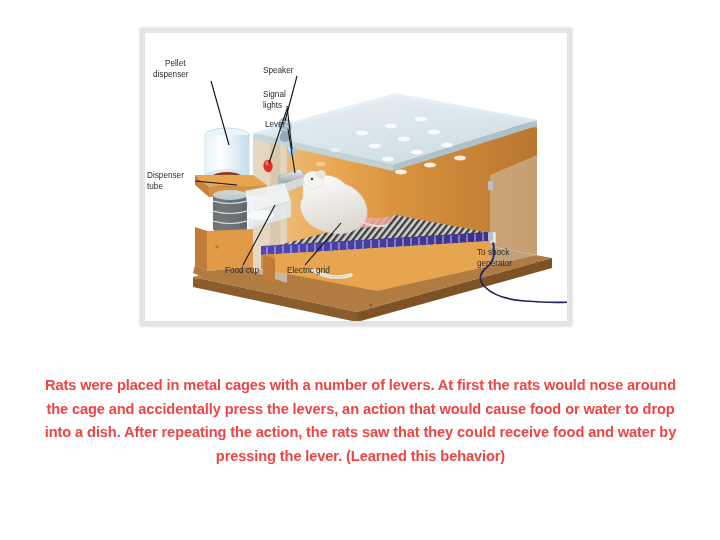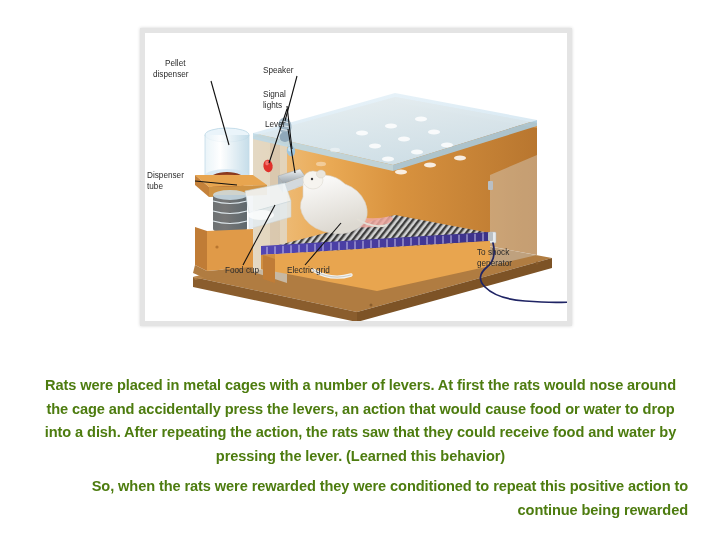--- a/index.html
+++ b/index.html
@@ -52,21 +52,21 @@
 
   
   #caption-block {
     position: absolute;
     left: 33px;
     top: 374px;
     width: 655px;
   }
   .para {
     margin: 0;
-    color: #4d7c0f;
+    color: #ef4444;
     font-weight: bold;
     font-family: "Liberation Sans", sans-serif;
   }
   #para-1 {
     font-size: 14.6px;
     line-height: 23.5px;
     text-align: center;
     letter-spacing: -0.1px;
   }
   #para-2 {
@@ -353,16 +353,15 @@
           <text class="dlabel" x="332" y="233">generator</text>
 
         </g>
 
       </svg>
     </div>
   </div>
 
   <div id="caption-block">
     <p class="para" id="para-1">Rats were placed in metal cages with a number of levers. At first the rats would nose around the cage and accidentally press the levers, an action that would cause food or water to drop into a dish. After repeating the action, the rats saw that they could receive food and water by pressing the lever. (Learned this behavior)</p>
-    <p class="para" id="para-2">So, when the rats were rewarded they were conditioned to repeat this positive action to continue being rewarded</p>
   </div>
 
 </div>
 
 </body></html>

